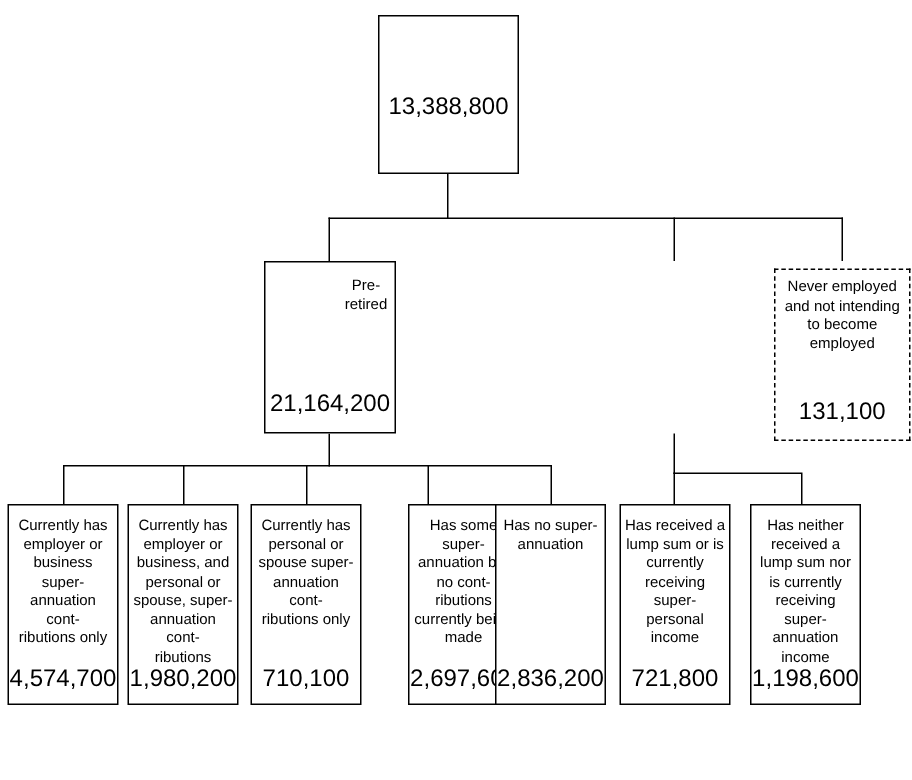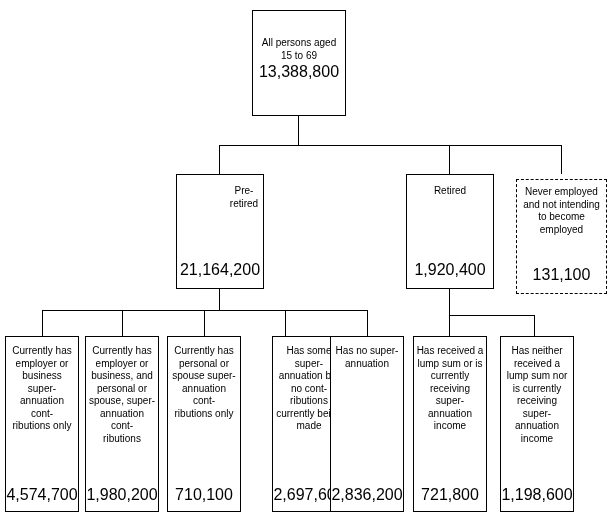--- a/index.html
+++ b/index.html
@@ -74,21 +74,21 @@
     width: 91px;
     height: 115px;
     padding-top: 6px;
   }
   #node-never .value { bottom: 12px; margin-top: 33px; }
 
   
   .row3 {
     top: 336px;
     width: 74px;
-    height: 176px;
+    height: 134px;
     padding-top: 8px;
   }
   .row3 .value { bottom: 10px; }
   #node-emp-only       { left: 5px;   }
   #node-emp-and-pers   { left: 85px;  }
   #node-pers-only      { left: 167px; }
   #node-some-no-contrib{ left: 248px; margin-left: 24px; }
   #node-no-super       { left: 330px; }
   #node-lump-received  { left: 413px; }
   #node-neither        { left: 500px; }
@@ -123,34 +123,28 @@
   <div class="ln v" style="left:285px; top:310px; height:26px;"></div>
   <div class="ln v" style="left:367px; top:310px; height:26px;"></div>
 
   <div class="ln v" style="left:449px; top:289px; height:27px;"></div>
 
   <div class="ln h" style="left:449px; top:315px; width:85px;"></div>
   <div class="ln v" style="left:449px; top:315px; height:21px;"></div>
   <div class="ln v" style="left:534px; top:315px; height:21px;"></div>
 
   <div class="node" id="node-root">
-    <div class="label">All persons aged
-15 to 69</div>
     <div class="value">13,388,800</div>
   </div>
 
   <div class="node row2" id="node-preretired">
     <div class="label">Pre-retired</div>
     <div class="value">21,164,200</div>
   </div>
 
-  <div class="node row2" id="node-retired">
-    <div class="label">Retired</div>
-    <div class="value">1,920,400</div>
-  </div>
 
   <div class="node dashed" id="node-never">
     <div class="label">Never employed
 and not intending
 to become
 employed</div>
     <div class="value">131,100</div>
   </div>
 
   <div class="node row3" id="node-emp-only">
@@ -202,21 +196,21 @@
 annuation</div>
     <div class="value">2,836,200</div>
   </div>
 
   <div class="node row3" id="node-lump-received">
     <div class="label">Has received a
 lump sum or is
 currently
 receiving
 super-
-annuation
+personal
 income</div>
     <div class="value">721,800</div>
   </div>
 
   <div class="node row3" id="node-neither">
     <div class="label">Has neither
 received a
 lump sum nor
 is currently
 receiving

